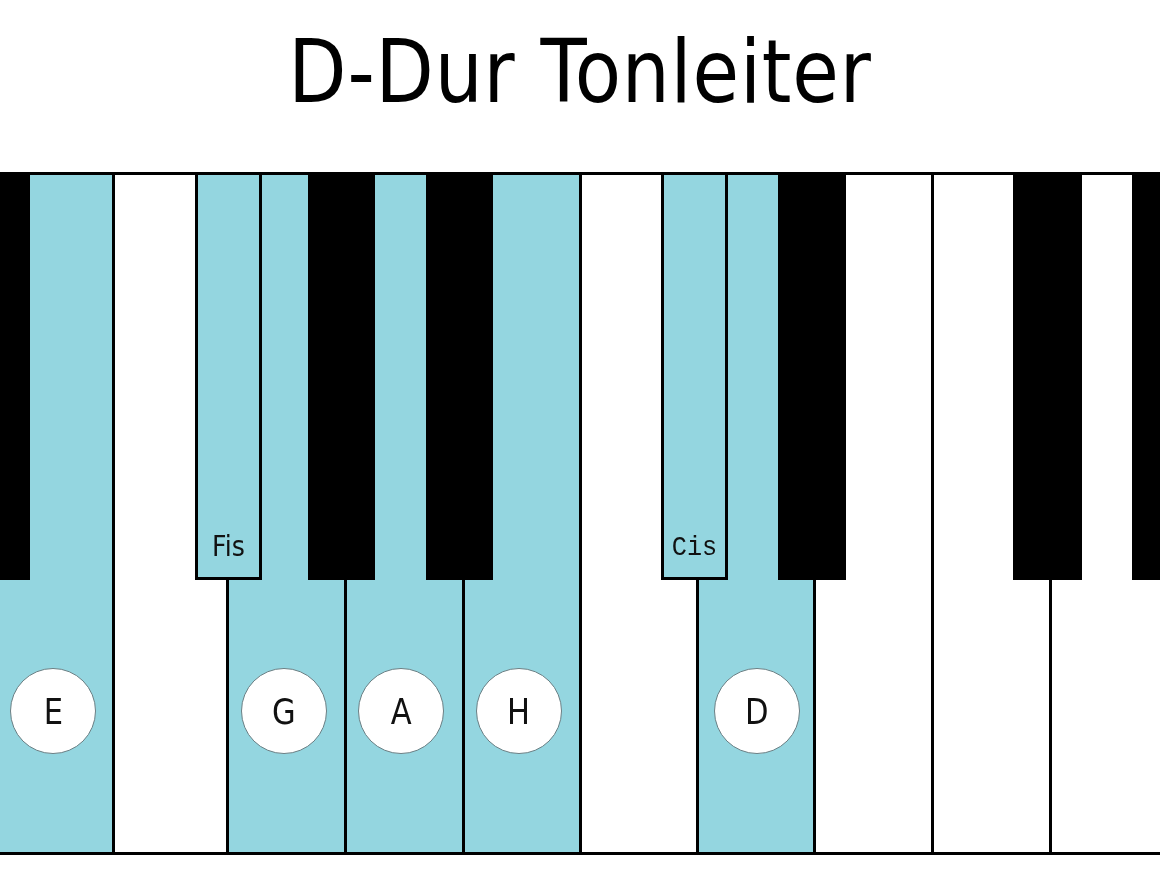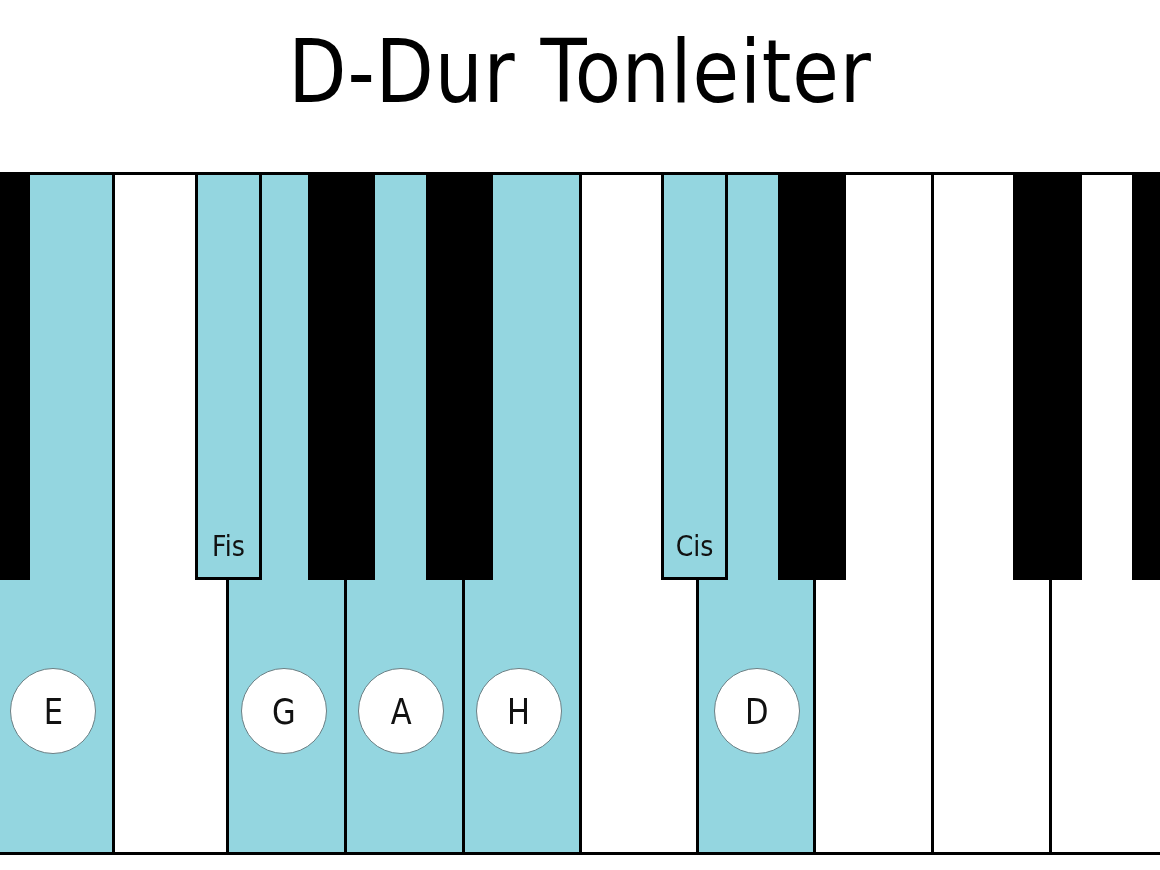--- a/index.html
+++ b/index.html
@@ -32,21 +32,21 @@
   <div class="white" style="left:816px;width:118px;"></div>
   <div class="white" style="left:934px;width:118px;"></div>
   <div class="white" style="left:1052px;width:118px;border-right:none;"></div>
 
   <div class="black" style="left:-40px;width:70px;"></div>
   <div class="black hl" style="left:195px;width:67px;">
     <div class="black-label">Fis</div>
   </div>
   <div class="black" style="left:308px;width:67px;"></div>
   <div class="black" style="left:426px;width:67px;"></div>
-  <div class="black hl" style="left:661px;width:67px;">
+  <div class="black hl" style="left:661px;width:67px;font-family:Liberation Mono, monospace;">
     <div class="black-label">Cis</div>
   </div>
   <div class="black" style="left:778px;width:68px;"></div>
   <div class="black" style="left:1013px;width:69px;"></div>
   <div class="black" style="left:1132px;width:68px;"></div>
 
   <div class="circle" style="left:10px;">
       <span>E</span>
     </div>
   <div class="circle" style="left:241px;">

